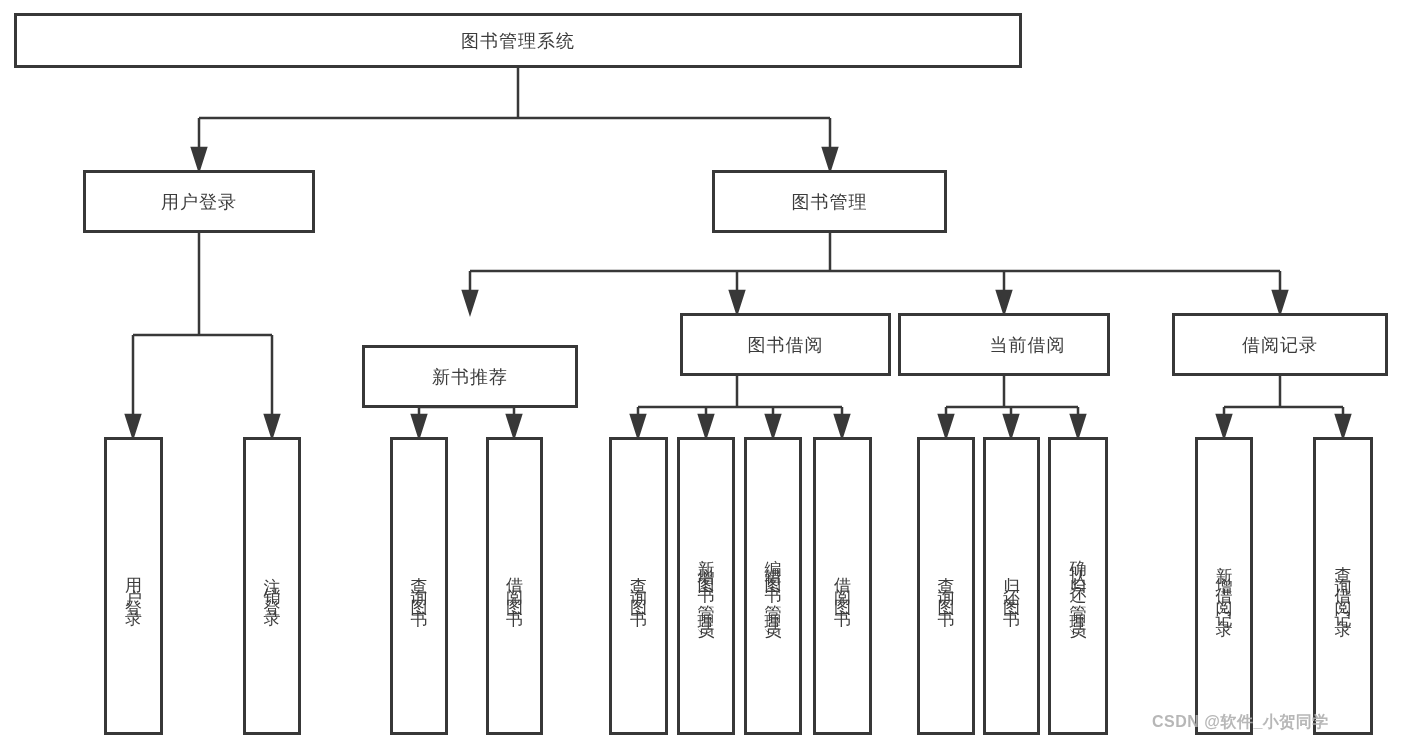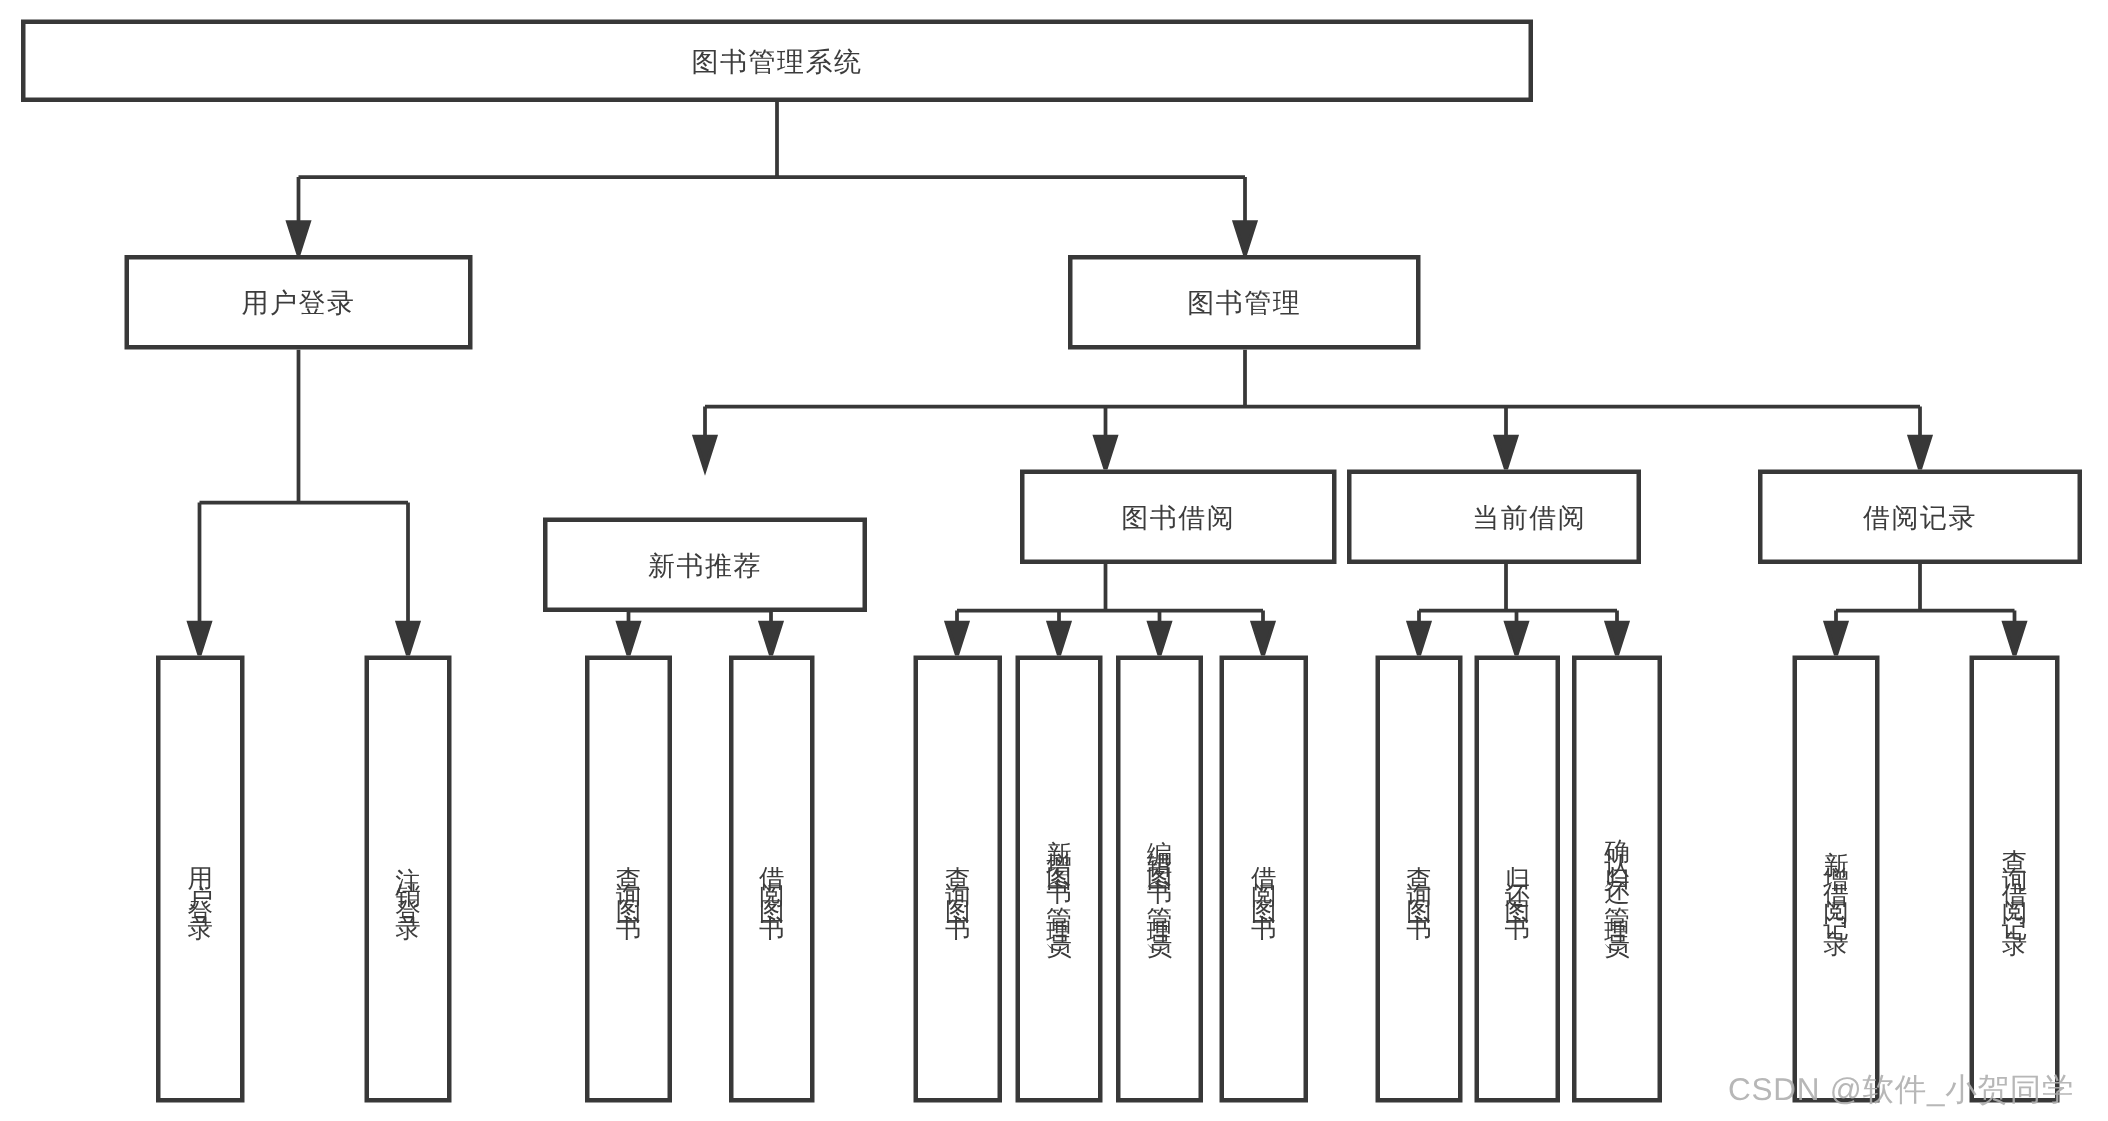--- a/index.html
+++ b/index.html
@@ -41,25 +41,26 @@
     text-orientation: mixed;
     font-size: 17px;
     letter-spacing: 11px;
     line-height: 1;
     white-space: nowrap;
   }
   .watermark {
     position: absolute;
     left: 1152px;
     top: 712px;
-    font-size: 21px;
+    font-size: 16px;
     color: rgba(175, 175, 175, 0.9);
     white-space: nowrap;
     z-index: 10;
     letter-spacing: 0.5px;
+    font-weight: bold;
   }
 </style>
 </head>
 <body>
 
 <div class="canvas">
 
   <svg class="connectors" width="1405" height="747" viewBox="0 0 1405 747">
     <g stroke="#383838" stroke-width="2.5" fill="#383838">
 
@@ -126,21 +127,21 @@
   <div class="node hnode" style="left:712px; top:170px; width:235px; height:63px;font-family:Liberation Mono, monospace;">
     <span class="hlabel">图书管理</span>
   </div>
 
   <div class="node hnode" style="left:362px; top:313px; width:216px; height:63px;margin-top:32px;">
     <span class="hlabel">新书推荐</span>
   </div>
   <div class="node hnode" style="left:632px; top:313px; width:211px; height:63px;margin-left:48px;">
     <span class="hlabel">图书借阅</span>
   </div>
-  <div class="node hnode" style="left:898px; top:313px; width:196px; height:63px;padding-left:47px;">
+  <div class="node hnode" style="left:898px; top:313px; width:212px; height:63px;padding-left:47px;">
     <span class="hlabel">当前借阅</span>
   </div>
   <div class="node hnode" style="left:1172px; top:313px; width:216px; height:63px;">
     <span class="hlabel">借阅记录</span>
   </div>
 
   <div class="node vnode" style="left:104px; top:437px; width:59px; height:298px;">
     <span class="vlabel">用户登录</span>
   </div>
   <div class="node vnode" style="left:243px; top:437px; width:58px; height:298px;">

